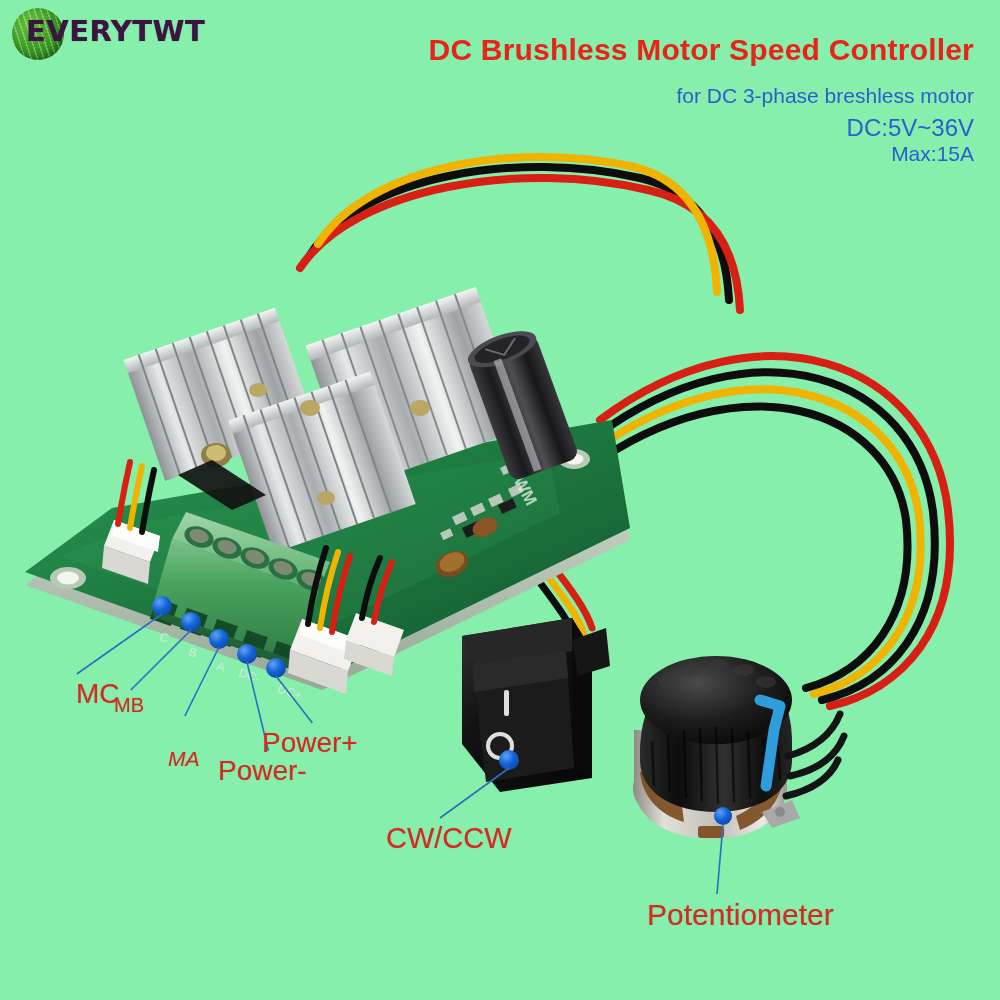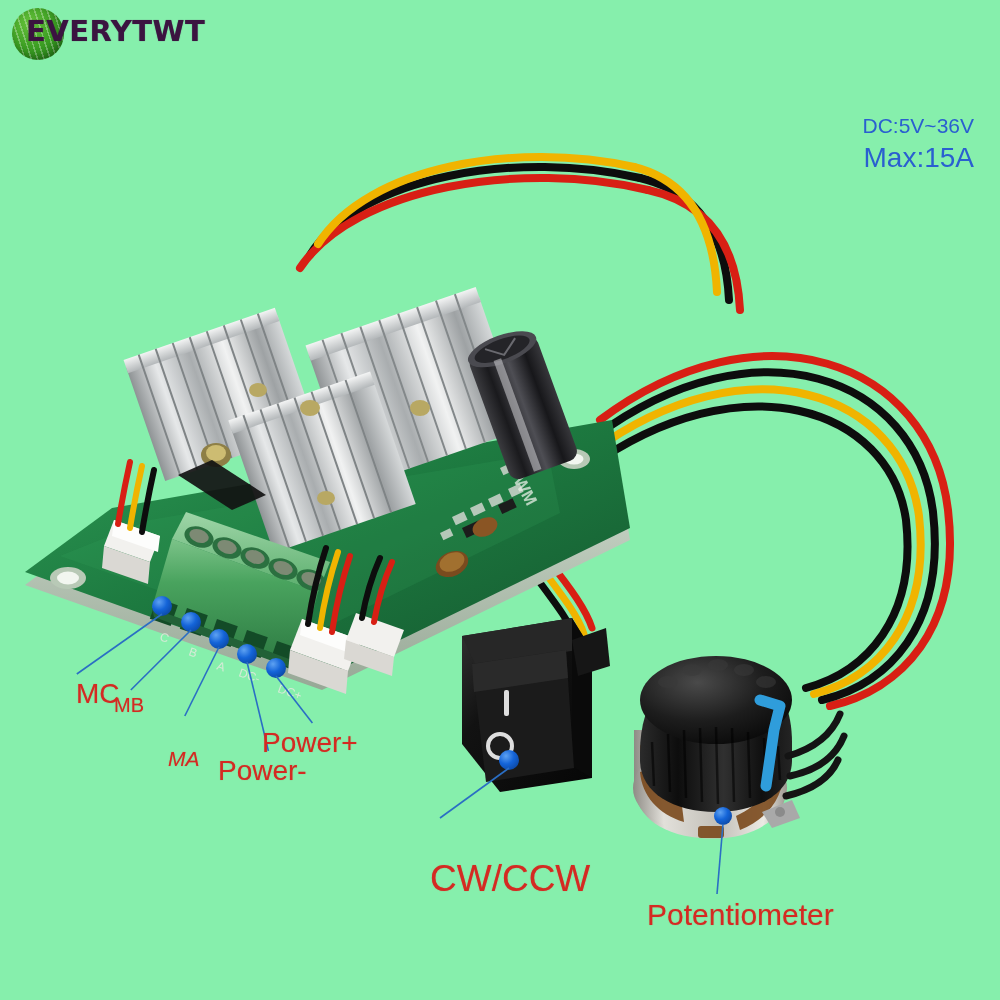--- a/index.html
+++ b/index.html
@@ -16,40 +16,42 @@
        radial-gradient(circle at 34% 30%, #66c13a 0%, #3ea024 45%, #2d8a1c 72%, #1f6a14 100%);
      box-shadow:inset -3px -3px 7px rgba(0,0,0,.25);}
   #logo-text{position:absolute;left:18px;top:10px;font-size:29px;font-weight:700;
      letter-spacing:.5px;color:#3b1440;font-family:"DejaVu Sans",sans-serif;
      text-shadow:0 0 1px rgba(60,15,70,.6);}
 
   
   .hd{position:absolute;right:26px;text-align:right;white-space:nowrap;}
   #h-title{top:33px;font-size:30px;font-weight:700;color:#e8241a;letter-spacing:.2px;}
   #h-sub1 {top:84px;font-size:21px;font-weight:400;color:#2a5fd0;}
-  #h-sub2 {top:114px;font-size:21px;font-weight:400;color:#2a5fd0;}
-  #h-sub3 {top:142px;font-size:28px;font-weight:400;color:#2a5fd0;}
+  #h-sub2 {top:114px;font-size:24px;font-weight:400;color:#2a5fd0;}
+  #h-sub3 {top:142px;font-size:21px;font-weight:400;color:#2a5fd0;}
 
   
   .callout{position:absolute;color:#d42a22;white-space:nowrap;font-weight:400;
            text-shadow:0 0 1px rgba(212,42,34,.45);}
 
   
   #art{position:absolute;left:0;top:0;width:1000px;height:1000px;}
 </style>
 </head>
 <body>
 
 <div id="stage">
 
   <div id="logo">
     <div id="logo-leaf"></div>
     <div id="logo-text">EVERYTWT</div>
   </div>
 
+  <div class="hd" id="h-title">DC Brushless Motor Speed Controller</div>
+  <div class="hd" id="h-sub1">for DC 3-phase breshless motor</div>
   <div class="hd" id="h-sub2">DC:5V~36V</div>
   <div class="hd" id="h-sub3">Max:15A</div>
 
   <svg id="art" viewBox="0 0 1000 1000">
     <defs>
       <linearGradient id="gPcb" x1="0" y1="0" x2="1" y2="1">
         <stop offset="0" stop-color="#2d9a55"></stop>
         <stop offset=".45" stop-color="#1d7a40"></stop>
         <stop offset="1" stop-color="#14562e"></stop>
       </linearGradient>
@@ -392,17 +394,17 @@
         <line x1="717" y1="894" x2="723" y2="824"></line>
       </g>
   </svg>
 
   <div id="callout-layer">
       <div class="callout" style="left: 60px; top: 678px; font-size: 28px; color: rgb(212, 42, 34); margin-left: 16px;">MC</div>
       <div class="callout" style="left: 114px; top: 694px; font-size: 20px; color: rgb(212, 42, 34);">MB</div>
       <div class="callout" style="left: 168px; top: 747px; font-size: 21px; color: rgb(212, 42, 34); font-style: italic;">MA</div>
       <div class="callout" style="left: 218px; top: 755px; font-size: 28px; color: rgb(212, 42, 34);">Power-</div>
       <div class="callout" style="left: 262px; top: 727px; font-size: 28px; color: rgb(212, 42, 34); text-align: right;">Power+</div>
-      <div class="callout" style="left: 386px; top: 858px; font-size: 37px; color: rgb(212, 42, 34); margin-left: 44px;">CW/CCW</div>
+      <div class="callout" style="left: 386px; top: 822px; font-size: 29px; color: rgb(212, 42, 34);">CW/CCW</div>
       <div class="callout" style="left: 647px; top: 898px; font-size: 30px; color: rgb(212, 42, 34); text-align: right;">Potentiometer</div>
     </div>
 
 </div>
 
 </body></html>

